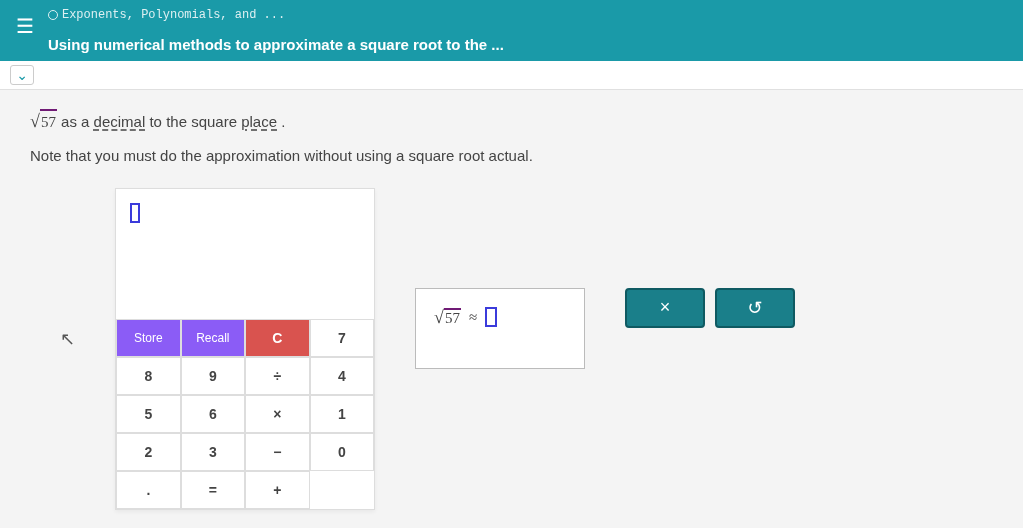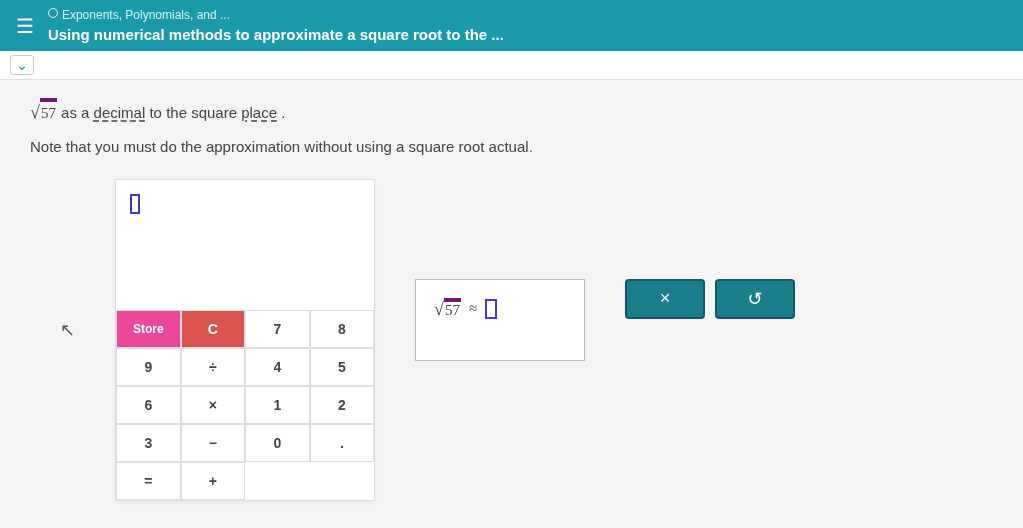--- a/index.html
+++ b/index.html
@@ -1,38 +1,38 @@
 <!DOCTYPE html>
 <html><head>
   <meta charset="utf-8">
   <style>
     * { box-sizing: border-box; margin: 0; padding: 0; }
     body { font-family: Arial, sans-serif; background: #f4f4f4; color: #333; }
     .header { background: #1a9aa8; color: #fff; padding: 8px 16px; display: flex; align-items: flex-start; gap: 14px; }
     .hamburger { font-size: 20px; cursor: pointer; padding-top: 6px; }
     .header-text { display: flex; flex-direction: column; }
-    .breadcrumb { font-size: 12px; opacity: 0.85; display: flex; align-items: flex-start; gap: 4px; }
+    .breadcrumb { font-size: 12px; opacity: 0.85; display: flex; align-items: center; gap: 4px; font-family: Liberation Mono, monospace; }
     .breadcrumb-circle { width: 10px; height: 10px; border: 1.5px solid #fff; border-radius: 50%; display: inline-block; }
-    .page-title { font-size: 15px; font-weight: bold; margin-top: 4px; }
+    .page-title { font-size: 15px; font-weight: bold; margin-top: 14px; }
     .toggle-bar { background: #fff; padding: 4px 10px; border-bottom: 1px solid #e0e0e0; }
     .chevron-btn { width: 24px; height: 20px; border: 1px solid #ccc; border-radius: 3px; display: flex; align-items: center; justify-content: center; color: #1a9aa8; cursor: pointer; background: #fff; font-size: 14px; }
     .content { padding: 18px 30px; font-size: 15px; color: #444; }
     .content p { margin-bottom: 10px; line-height: 1.5; }
     .underline { text-decoration: underline; text-decoration-style: dashed; text-underline-offset: 3px; }
     .sqrt-inline { display: inline-flex; align-items: baseline; font-family: serif; }
     .sqrt-sym { font-size: 18px; }
-    .sqrt-val { border-top: 4px solid #701a75; padding: 0 1px; font-size: 15px; }
+    .sqrt-val { border-top: 2px solid #701a75; padding: 0 1px; font-size: 15px; }
     .work-area { display: flex; align-items: flex-start; gap: 40px; margin-top: 20px; padding-left: 30px; }
     .cursor-icon { margin-top: 140px; font-size: 18px; color: #555; }
     .calculator { background: #fff; border: 1px solid #ddd; width: 260px; box-shadow: 0 2px 4px rgba(0,0,0,0.05); }
     .calc-display { height: 130px; padding: 14px; position: relative; }
     .calc-cursor { width: 10px; height: 20px; border: 2px solid #3b3bdb; display: inline-block; }
     .calc-keys { display: grid; grid-template-columns: repeat(4, 1fr); }
     .calc-key { border: 1px solid #ddd; height: 38px; display: flex; align-items: center; justify-content: center; font-size: 14px; cursor: pointer; background: #fff; font-weight: bold; color: #444; }
-    .calc-key.func { background: #ec4899; color: #fff; font-size: 12px; font-weight: bold; }
+    .calc-key.func { background: #8b5cf6; color: #fff; font-size: 12px; font-weight: normal; }
     .calc-key.clear { background: #d9534f; color: #fff; font-weight: bold; }
     .answer-box { border: 1px solid #bbb; background: #fff; padding: 18px 18px 40px 18px; min-width: 170px; margin-top: 100px; }
     .answer-row { display: flex; align-items: center; gap: 8px; font-family: serif; }
     .answer-input { width: 12px; height: 20px; border: 2px solid #3b3bdb; display: inline-block; }
     .actions { display: flex; gap: 10px; margin-top: 100px; }
     .action-btn { width: 80px; height: 40px; background: #1a7f8a; border: 2px solid #0f5a62; border-radius: 4px; color: #fff; font-size: 18px; display: flex; align-items: center; justify-content: center; cursor: pointer; }
   </style>
 </head>
 <body>
 
@@ -67,20 +67,21 @@
 
   <div class="work-area">
     <div class="cursor-icon">↖</div>
 
     <div class="calculator">
       <div class="calc-display">
         <span class="calc-cursor"></span>
       </div>
       <div class="calc-keys">
         <div class="calc-key func">Store</div>
+        <div class="calc-key func">Recall</div>
         <div class="calc-key clear">C</div>
         <div class="calc-key">7</div>
         <div class="calc-key">8</div>
         <div class="calc-key">9</div>
         <div class="calc-key">÷</div>
         <div class="calc-key">4</div>
         <div class="calc-key">5</div>
         <div class="calc-key">6</div>
         <div class="calc-key">×</div>
         <div class="calc-key">1</div>

